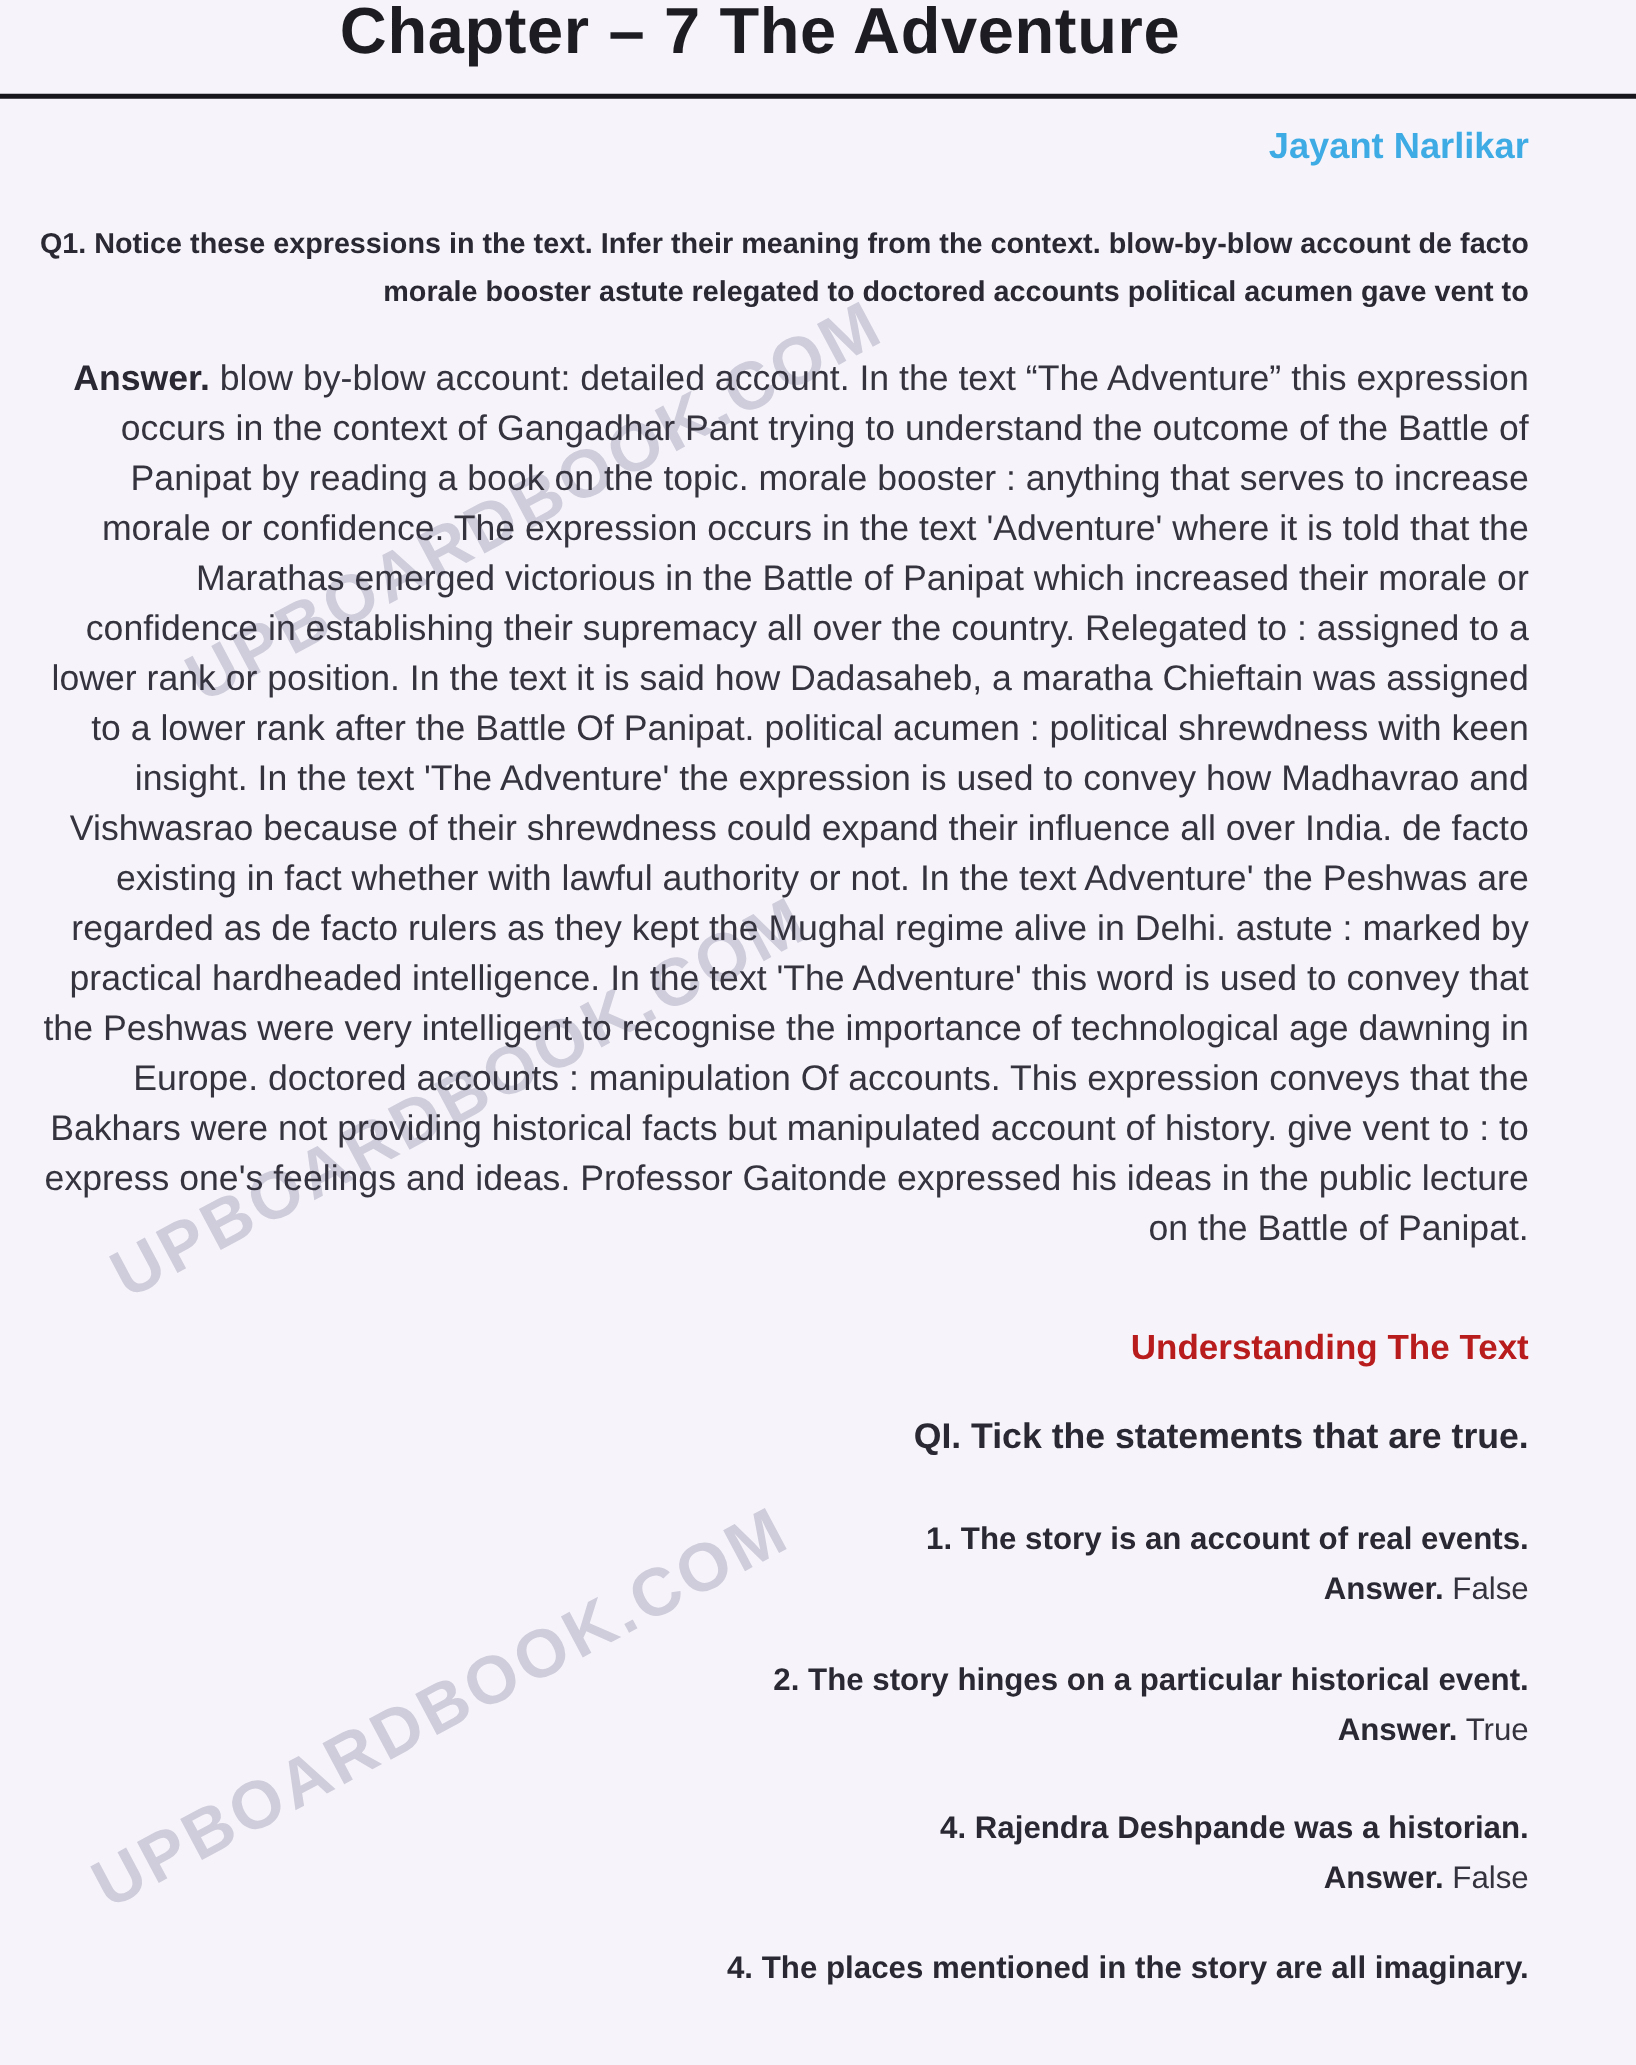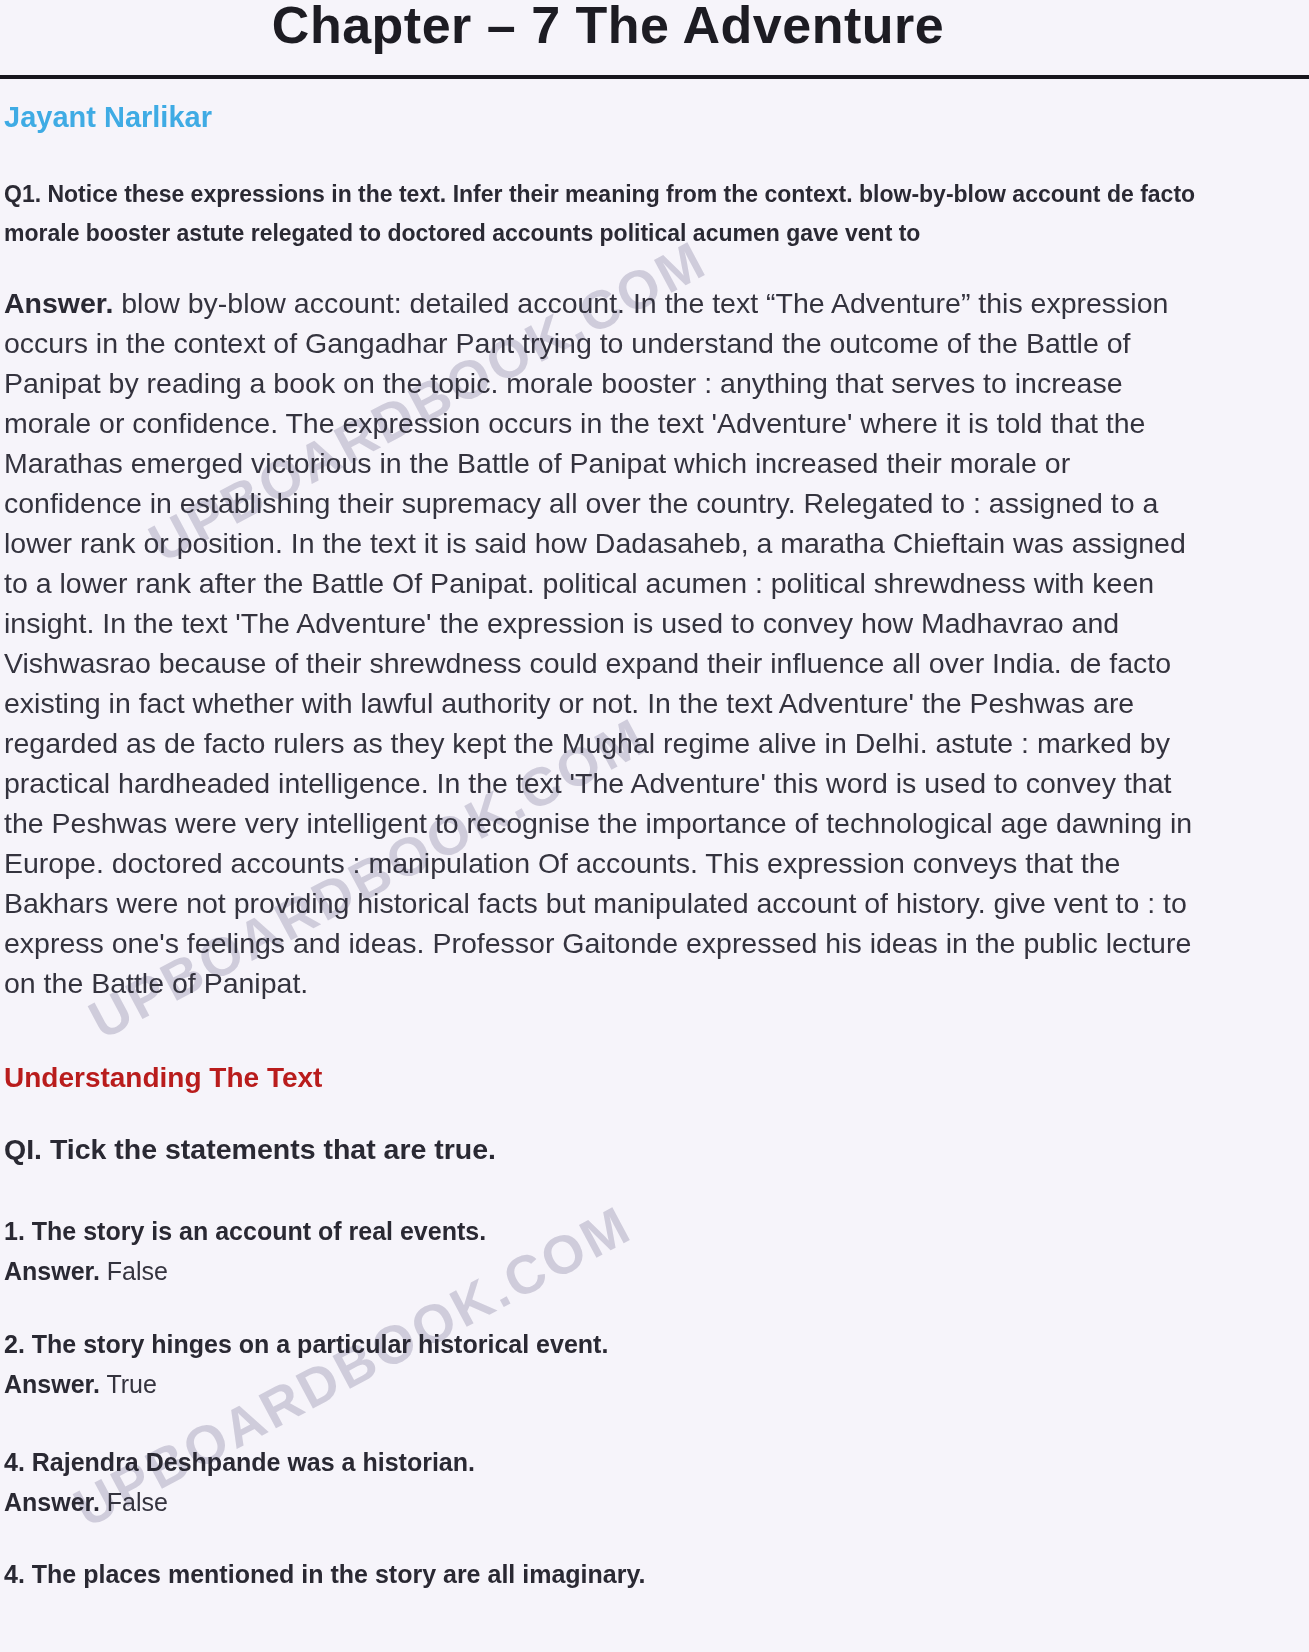--- a/index.html
+++ b/index.html
@@ -41,22 +41,23 @@
   }
   .rule {
     position: relative; z-index: 1;
     margin-top: 27px;
     height: 4px;
     width: 100%;
     background: #17161d;
   }
   .content {
     position: relative; z-index: 1;
-    padding-left: 4px;
+    padding-left: 16px;
     width: 1207px;
+    text-align: right;
   }
   .author {
     margin-top: 22px;
     font-size: 29px;
     font-weight: bold;
     line-height: 33px;
     color: #3fabe4;
   }
   .q1 {
     margin-top: 41px;

